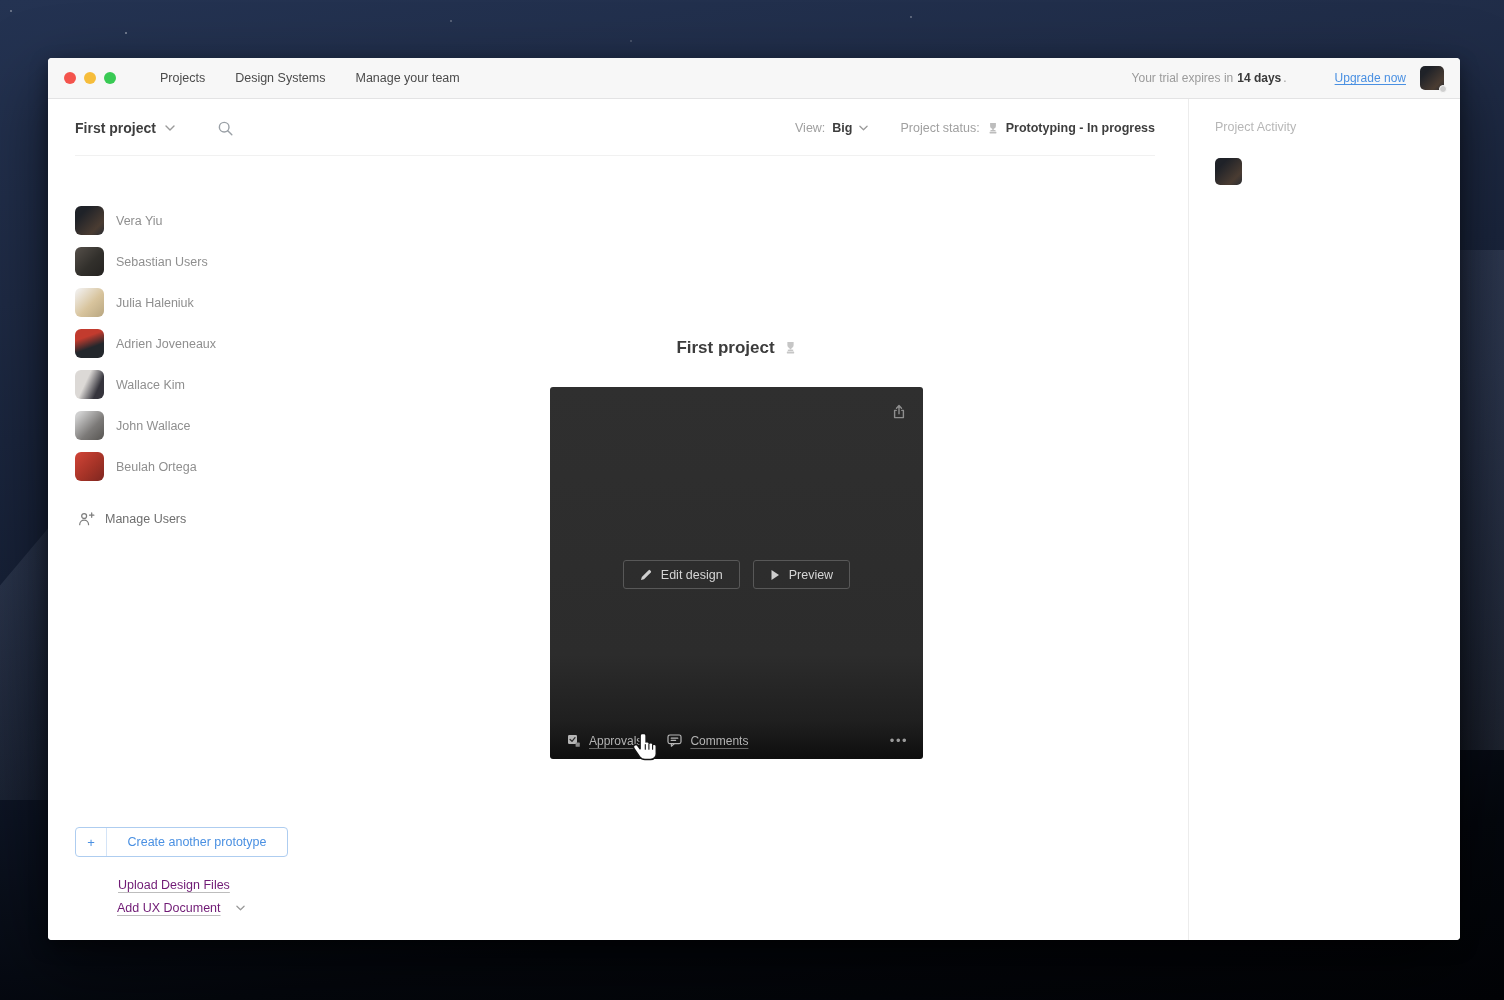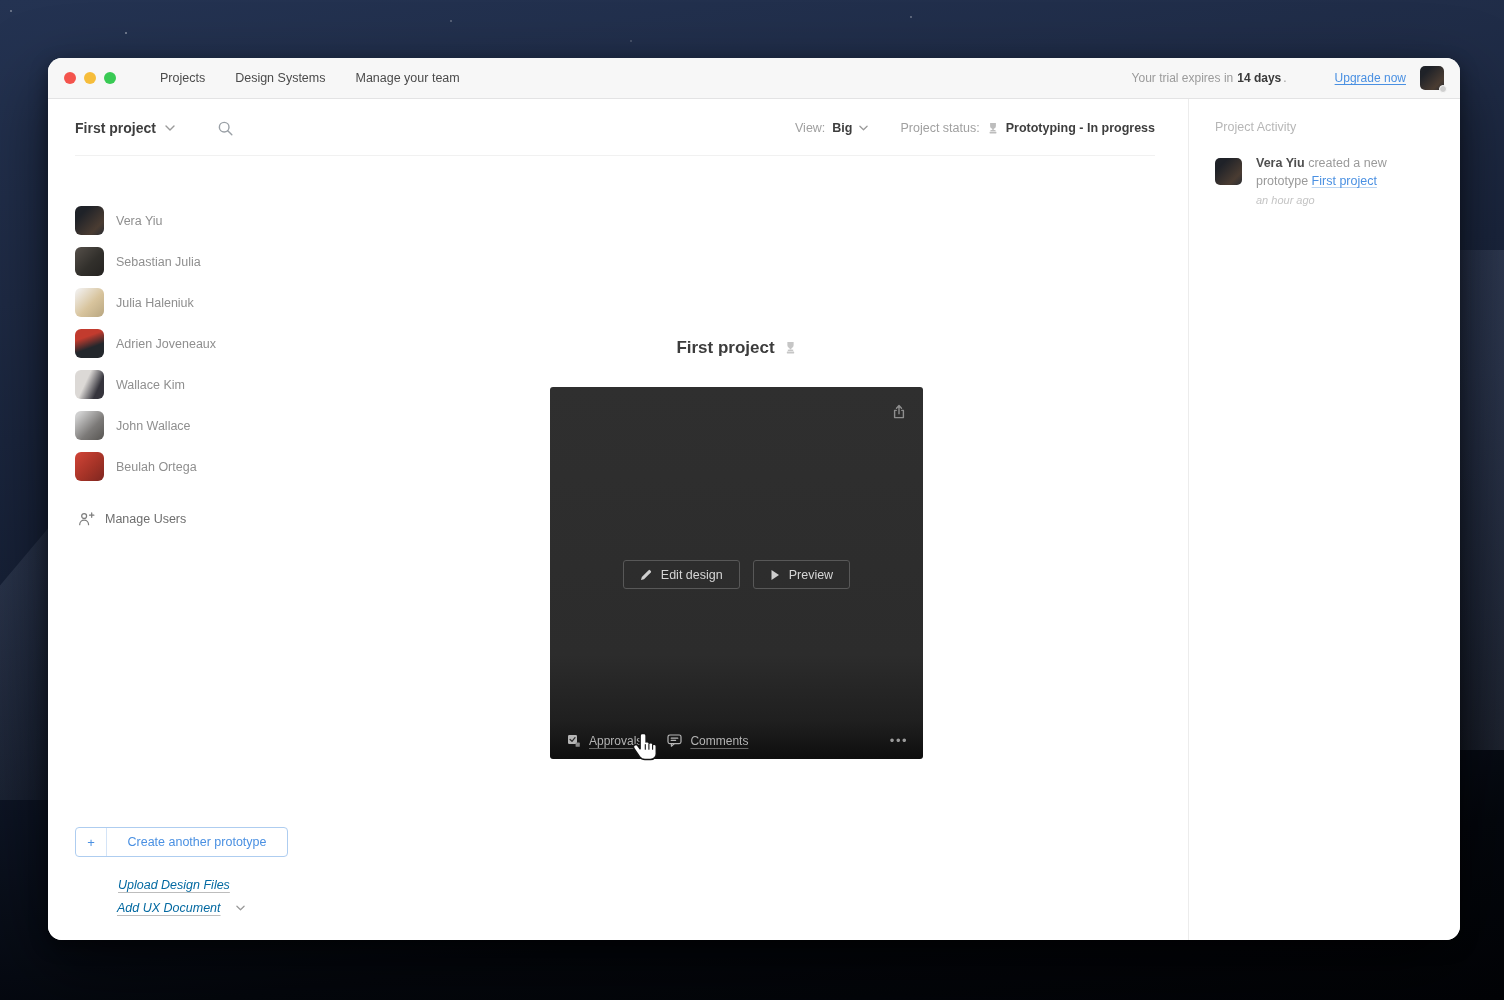--- a/index.html
+++ b/index.html
@@ -17,21 +17,21 @@
       55px 62px 0 rgba(255,255,255,.38), 620px 30px 0 rgba(255,255,255,.22),
       1430px 500px 0 rgba(255,255,255,.15); background:rgba(255,255,255,.4);}
   .ridge { position:absolute; left:0; top:470px; width:250px; height:330px;
     background:linear-gradient(105deg, rgba(130,142,165,.20), rgba(70,80,100,.06) 55%, transparent);
     clip-path:polygon(0 35%, 30% 8%, 55% 55%, 100% 100%, 0 100%); }
   .glow-right { position:absolute; right:0; top:250px; width:110px; height:500px;
     background:linear-gradient(to left, rgba(115,125,150,.22), transparent); }
 
   
   .window { position:absolute; left:48px; top:58px; width:1412px; height:882px;
-    background:#fff; border-radius:14px; overflow:hidden;
+    background:#fff; border-radius:4px; overflow:hidden;
     box-shadow:0 28px 70px rgba(0,0,0,.55), 0 6px 18px rgba(0,0,0,.4); }
 
   .titlebar { height:41px; background:#f7f7f7; border-bottom:1px solid #e3e3e4;
     display:flex; align-items:center; padding:0 16px; }
   .lights { display:flex; gap:8px; margin-right:44px; }
   .light { width:12px; height:12px; border-radius:50%; }
   .light.red { background:#f4544d; } .light.yellow { background:#f6bd3b; } .light.green { background:#39ca54; }
   .menu { display:flex; gap:30px; font-size:12.5px; color:#4b4b4b; }
   .menu span { cursor:default; }
   .tb-right { margin-left:auto; display:flex; align-items:center; font-size:12px; color:#9b9b9b; }
@@ -88,22 +88,22 @@
   .hand-cursor { position:absolute; top:632px; left:582px; }
 
   
   .create-btn { position:absolute; top:728px; left:27px; width:213px; height:30px;
     border:1px solid #aecdf0; border-radius:4px; background:#fff; display:flex;
     align-items:stretch; cursor:pointer; font-family:inherit; padding:0; }
   .create-btn .plus-seg { width:31px; display:flex; align-items:center; justify-content:center;
     border-right:1px solid #d4e4f7; color:#4a90e2; font-size:13px; }
   .create-btn .create-label { flex:1; display:flex; align-items:center; justify-content:center;
     color:#4a90e2; font-size:12.5px; }
-  .text-link { position:absolute; font-size:12.5px; color:#0369a1; text-decoration:underline;
-    text-underline-offset:3px; text-decoration-color:#bdbdbd; cursor:pointer;font-style:italic; }
+  .text-link { position:absolute; font-size:12.5px; color:#701a75; text-decoration:underline;
+    text-underline-offset:3px; text-decoration-color:#bdbdbd; cursor:pointer; }
   .upload-link { top:779px; left:70px; }
   .addux-link { top:802px; left:69px; display:flex; align-items:center; gap:15px; }
 
   
   .sidebar-divider { position:absolute; top:0; bottom:0; left:1140px; width:1px; background:#ececec; }
   .activity-title { position:absolute; top:21px; left:1167px; font-size:12.5px; color:#b7b7b7; }
   .activity-item { position:absolute; top:55px; left:1167px; width:230px; }
   .a-avatar { position:absolute; top:4px; left:0; width:27px; height:27px; border-radius:5px; }
   .a-body { margin-left:41px; width:146px; font-size:12.5px; line-height:1.45; color:#9a9a9a; }
   .a-user { color:#4f4f4f; font-weight:bold; }
@@ -181,21 +181,21 @@
     </div>
     <div class="header-rule"></div>
 
     <div class="user-list">
       <div class="user-row">
         <div class="u-avatar" style="background:linear-gradient(135deg,#1f2228 25%,#4a3c32 75%,#2a2d33)"></div>
         <span class="u-name">Vera Yiu</span>
       </div>
       <div class="user-row">
         <div class="u-avatar" style="background:linear-gradient(135deg,#56504a 0%,#32302c 55%,#242220)"></div>
-        <span class="u-name">Sebastian Julia</span>
+        <span class="u-name">Sebastian Users</span>
       </div>
       <div class="user-row">
         <div class="u-avatar" style="background:linear-gradient(135deg,#efece7 10%,#d8c49d 55%,#b8a680)"></div>
         <span class="u-name">Julia Haleniuk</span>
       </div>
       <div class="user-row">
         <div class="u-avatar" style="background:linear-gradient(160deg,#c23b2e 0%,#c23b2e 30%,#23272c 62%)"></div>
         <span class="u-name">Adrien Joveneaux</span>
       </div>
       <div class="user-row">
@@ -287,22 +287,16 @@
       <span>Add UX Document</span>
       <svg width="9" height="6" viewBox="0 0 10 6">
           <path d="M1 1l4 4 4-4" fill="none" stroke="#9a9a9a" stroke-width="1.4" stroke-linecap="round" stroke-linejoin="round"></path>
         </svg>
     </div>
 
     <div class="sidebar-divider"></div>
     <div class="activity-title">Project Activity</div>
     <div class="activity-item">
       <div class="a-avatar" style="background:linear-gradient(135deg,#1f2228 25%,#4a3c32 75%,#2a2d33)"></div>
-      <div class="a-body">
-        <span class="a-user">Vera Yiu</span>
-        <span>created a new prototype</span>
-        <a class="a-target">First project</a>
-        <div class="a-time">an hour ago</div>
-      </div>
     </div>
 
   </div>
 </div>
 
 </body></html>

